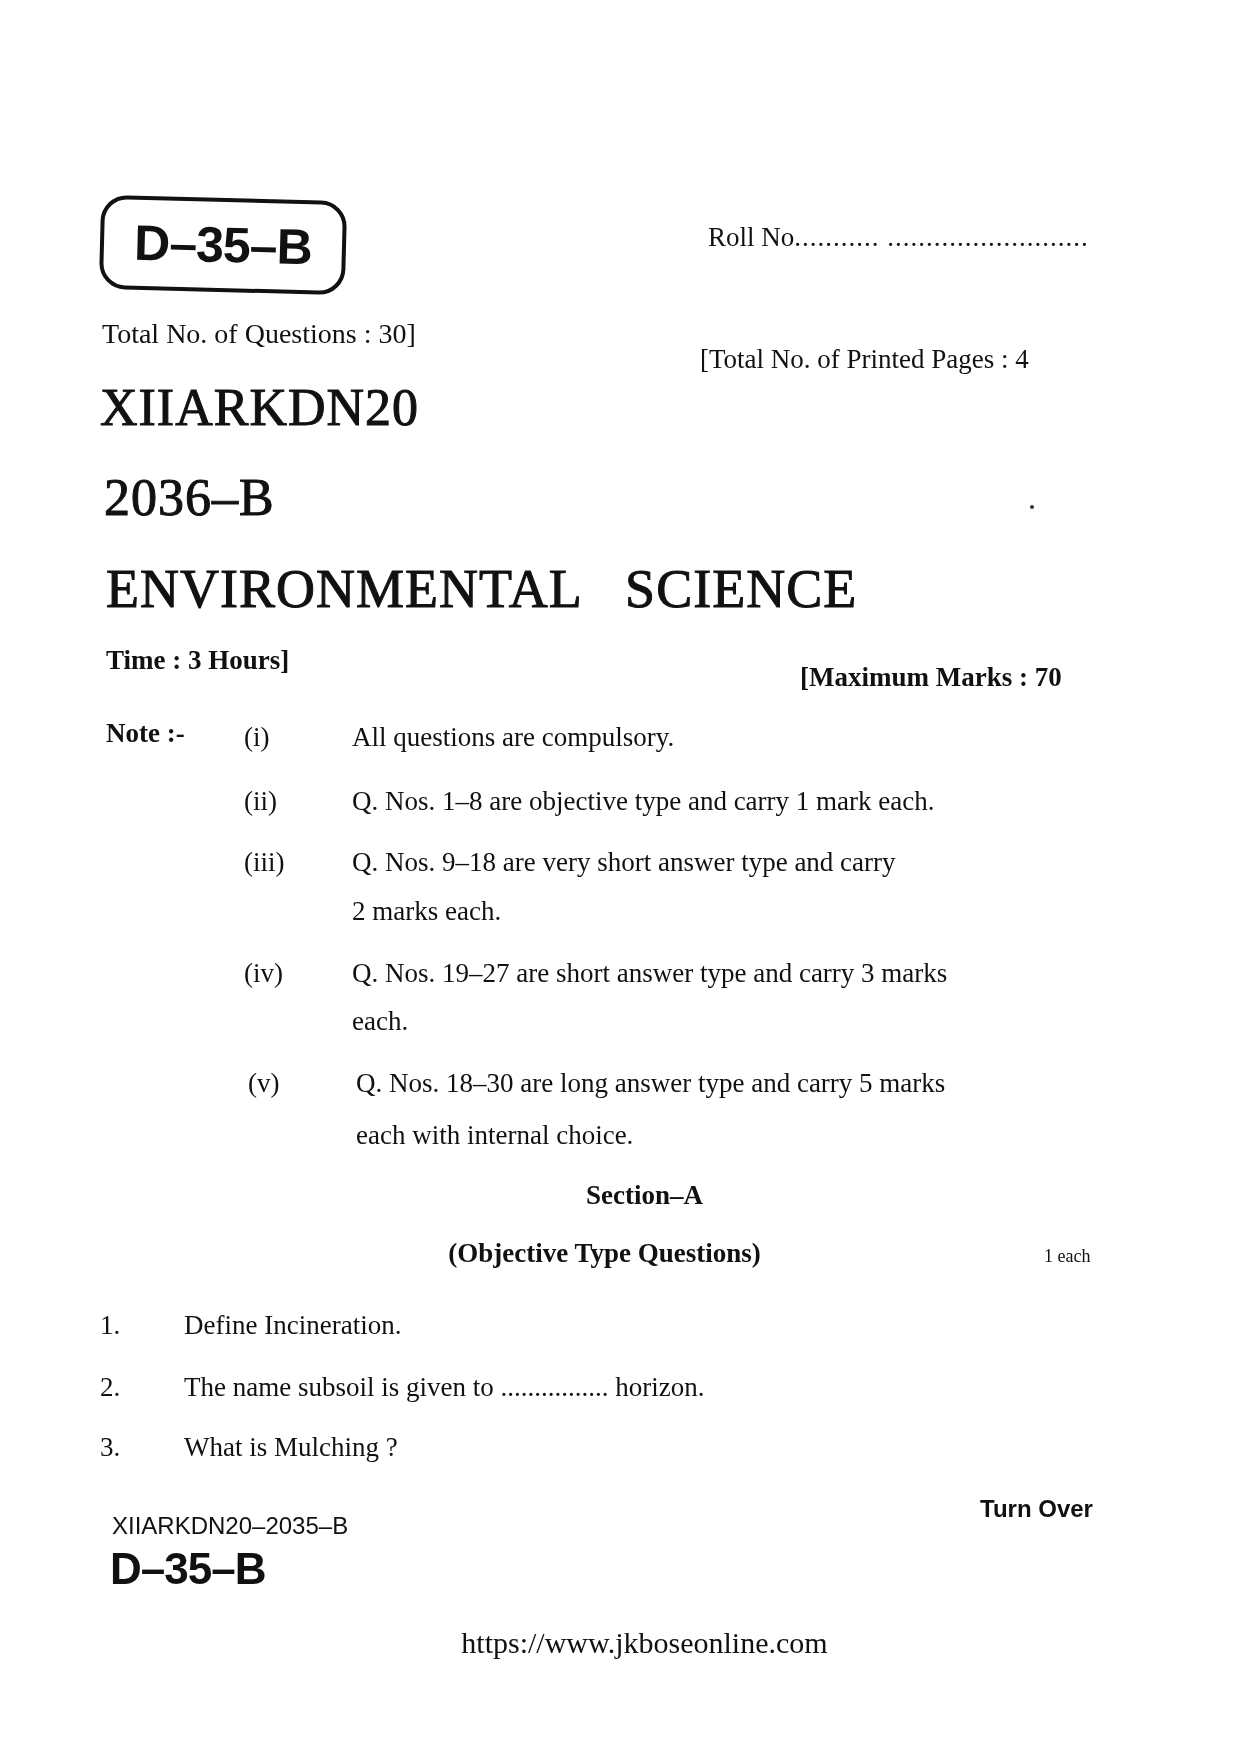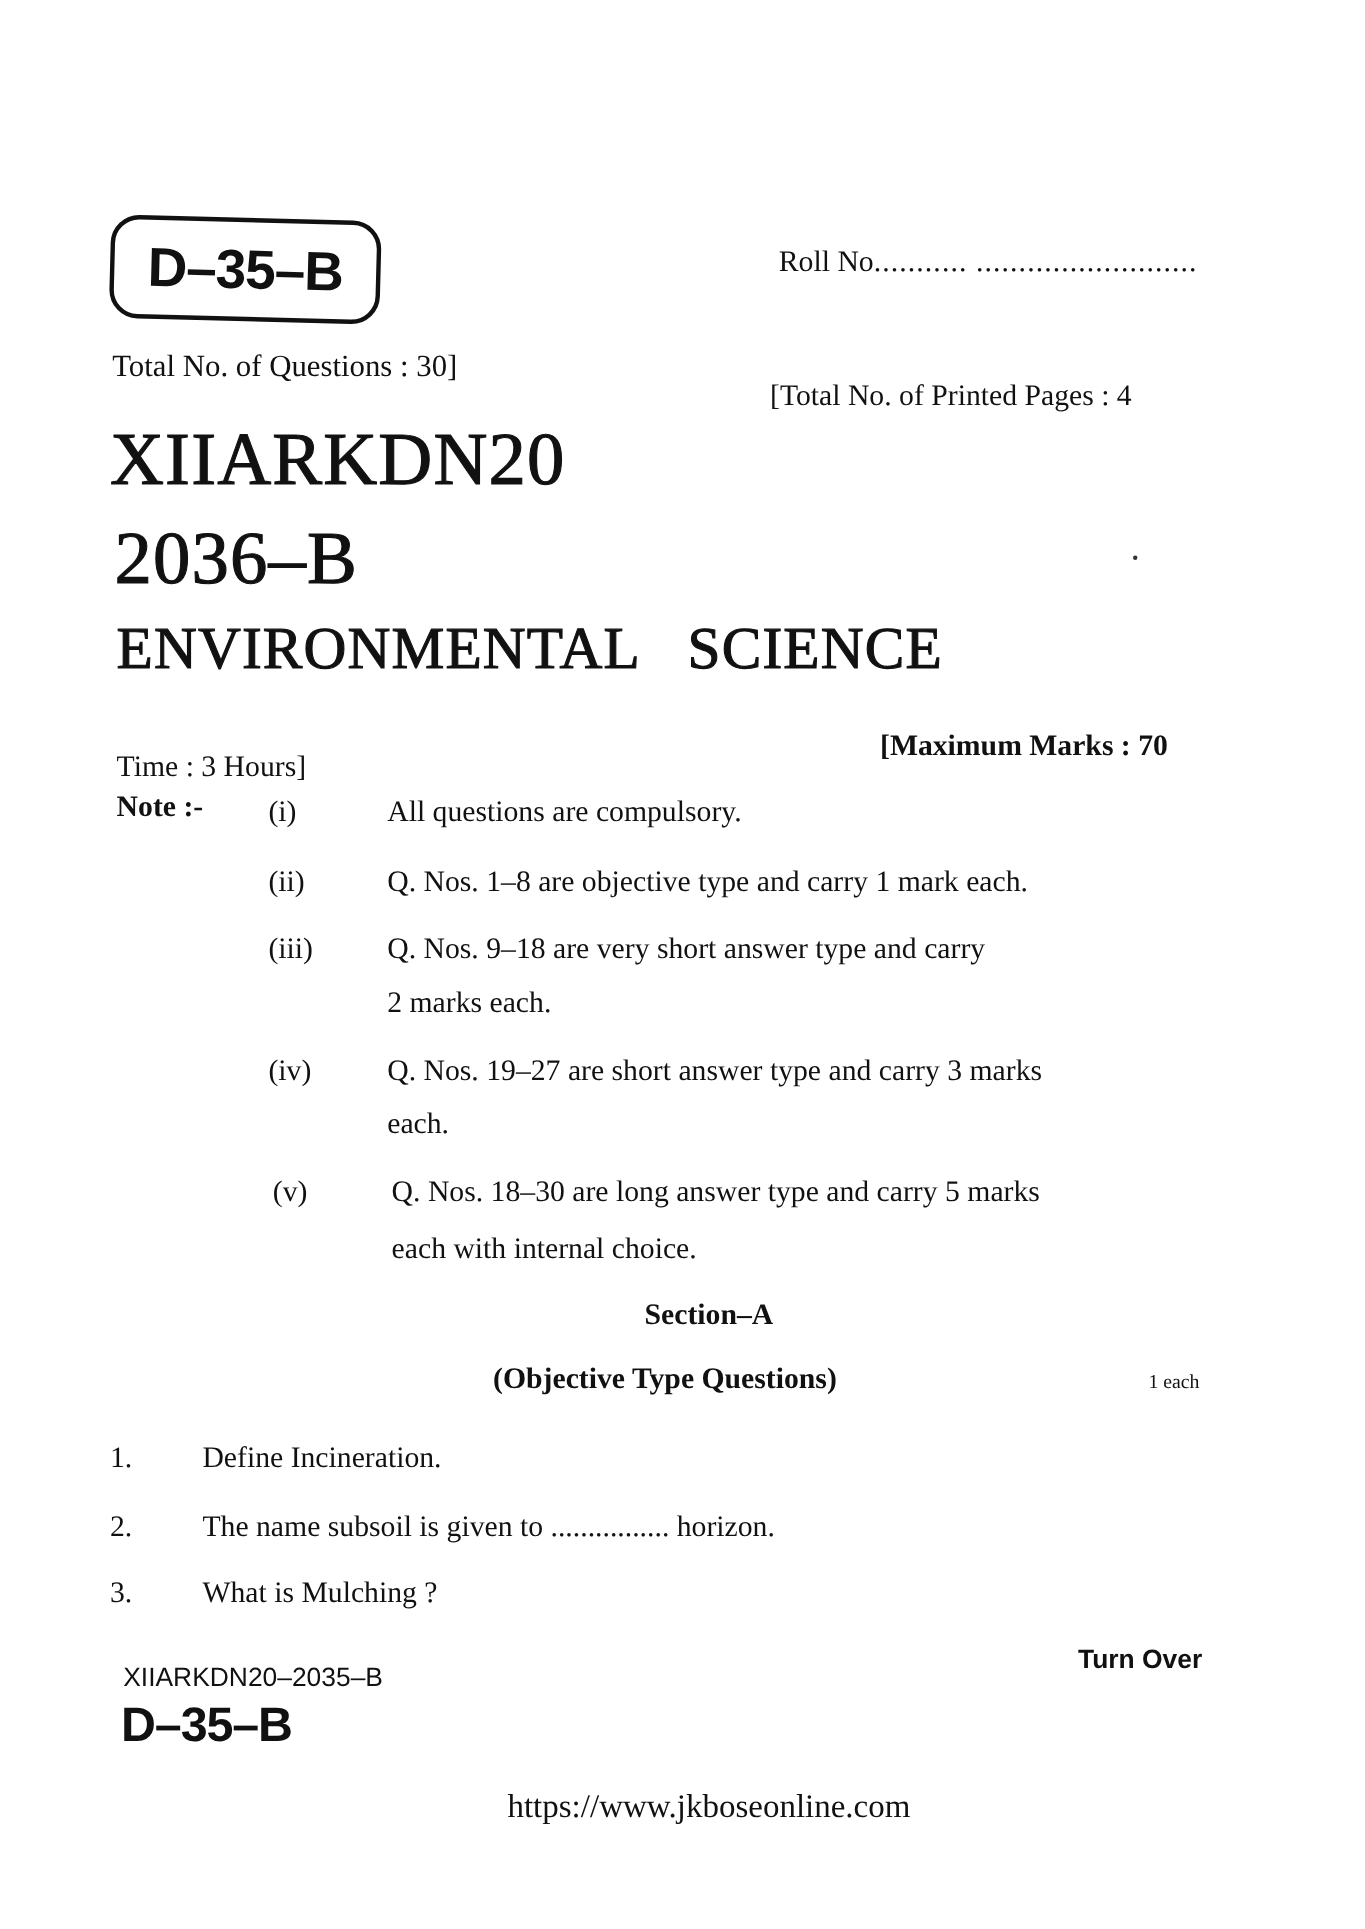--- a/index.html
+++ b/index.html
@@ -16,28 +16,28 @@
   }
   .code-box span {
     font-family: "Liberation Sans", "DejaVu Sans", sans-serif; font-weight: 700;
     font-size: 50px; letter-spacing: -1px;
   }
   .roll { left: 708px; top: 222px; font-size: 27px; }
   .roll .dots { letter-spacing: 1px; }
   .totq { left: 102px; top: 318px; font-size: 28px; }
   .totp { left: 700px; top: 344px; font-size: 27px; }
   .big {
-    font-family: "Liberation Serif", "DejaVu Serif", serif; font-size: 68px;
+    font-family: "Liberation Serif", "DejaVu Serif", serif; font-size: 52px;
     letter-spacing: 1px; -webkit-text-stroke: 1px #111;
   }
   .code1 { left: 100px; top: 378px; }
   .code2 { left: 104px; top: 468px; }
   .subject { left: 106px; top: 558px; font-size: 54px; word-spacing: 30px; }
   .dot-mark { left: 1030px; top: 505px; width: 4px; height: 4px; background: #333; border-radius: 50%; }
-  .time { left: 106px; top: 681px; font-size: 27px; font-weight: 400; }
+  .time { left: 106px; top: 645px; font-size: 27px; font-weight: 700; }
   .maxm { left: 800px; top: 662px; font-size: 27px; font-weight: 700; }
   .note-label { left: 106px; top: 718px; font-size: 27px; font-weight: 700; }
   .note { font-size: 27px; }
   .note .num { position: absolute; left: 0; }
   .note .txt { position: absolute; left: 72px; white-space: nowrap; margin-left: 36px; }
   .section { left: 0; width: 1241px; text-align: center; font-size: 27px; font-weight: 700; margin-left: 24px; }
   .each1 { left: 1044px; top: 1246px; font-size: 18px; }
   .q { font-size: 27px; }
   .q .n { position: absolute; left: 0; }
   .q .t { position: absolute; left: 84px; white-space: nowrap; }

